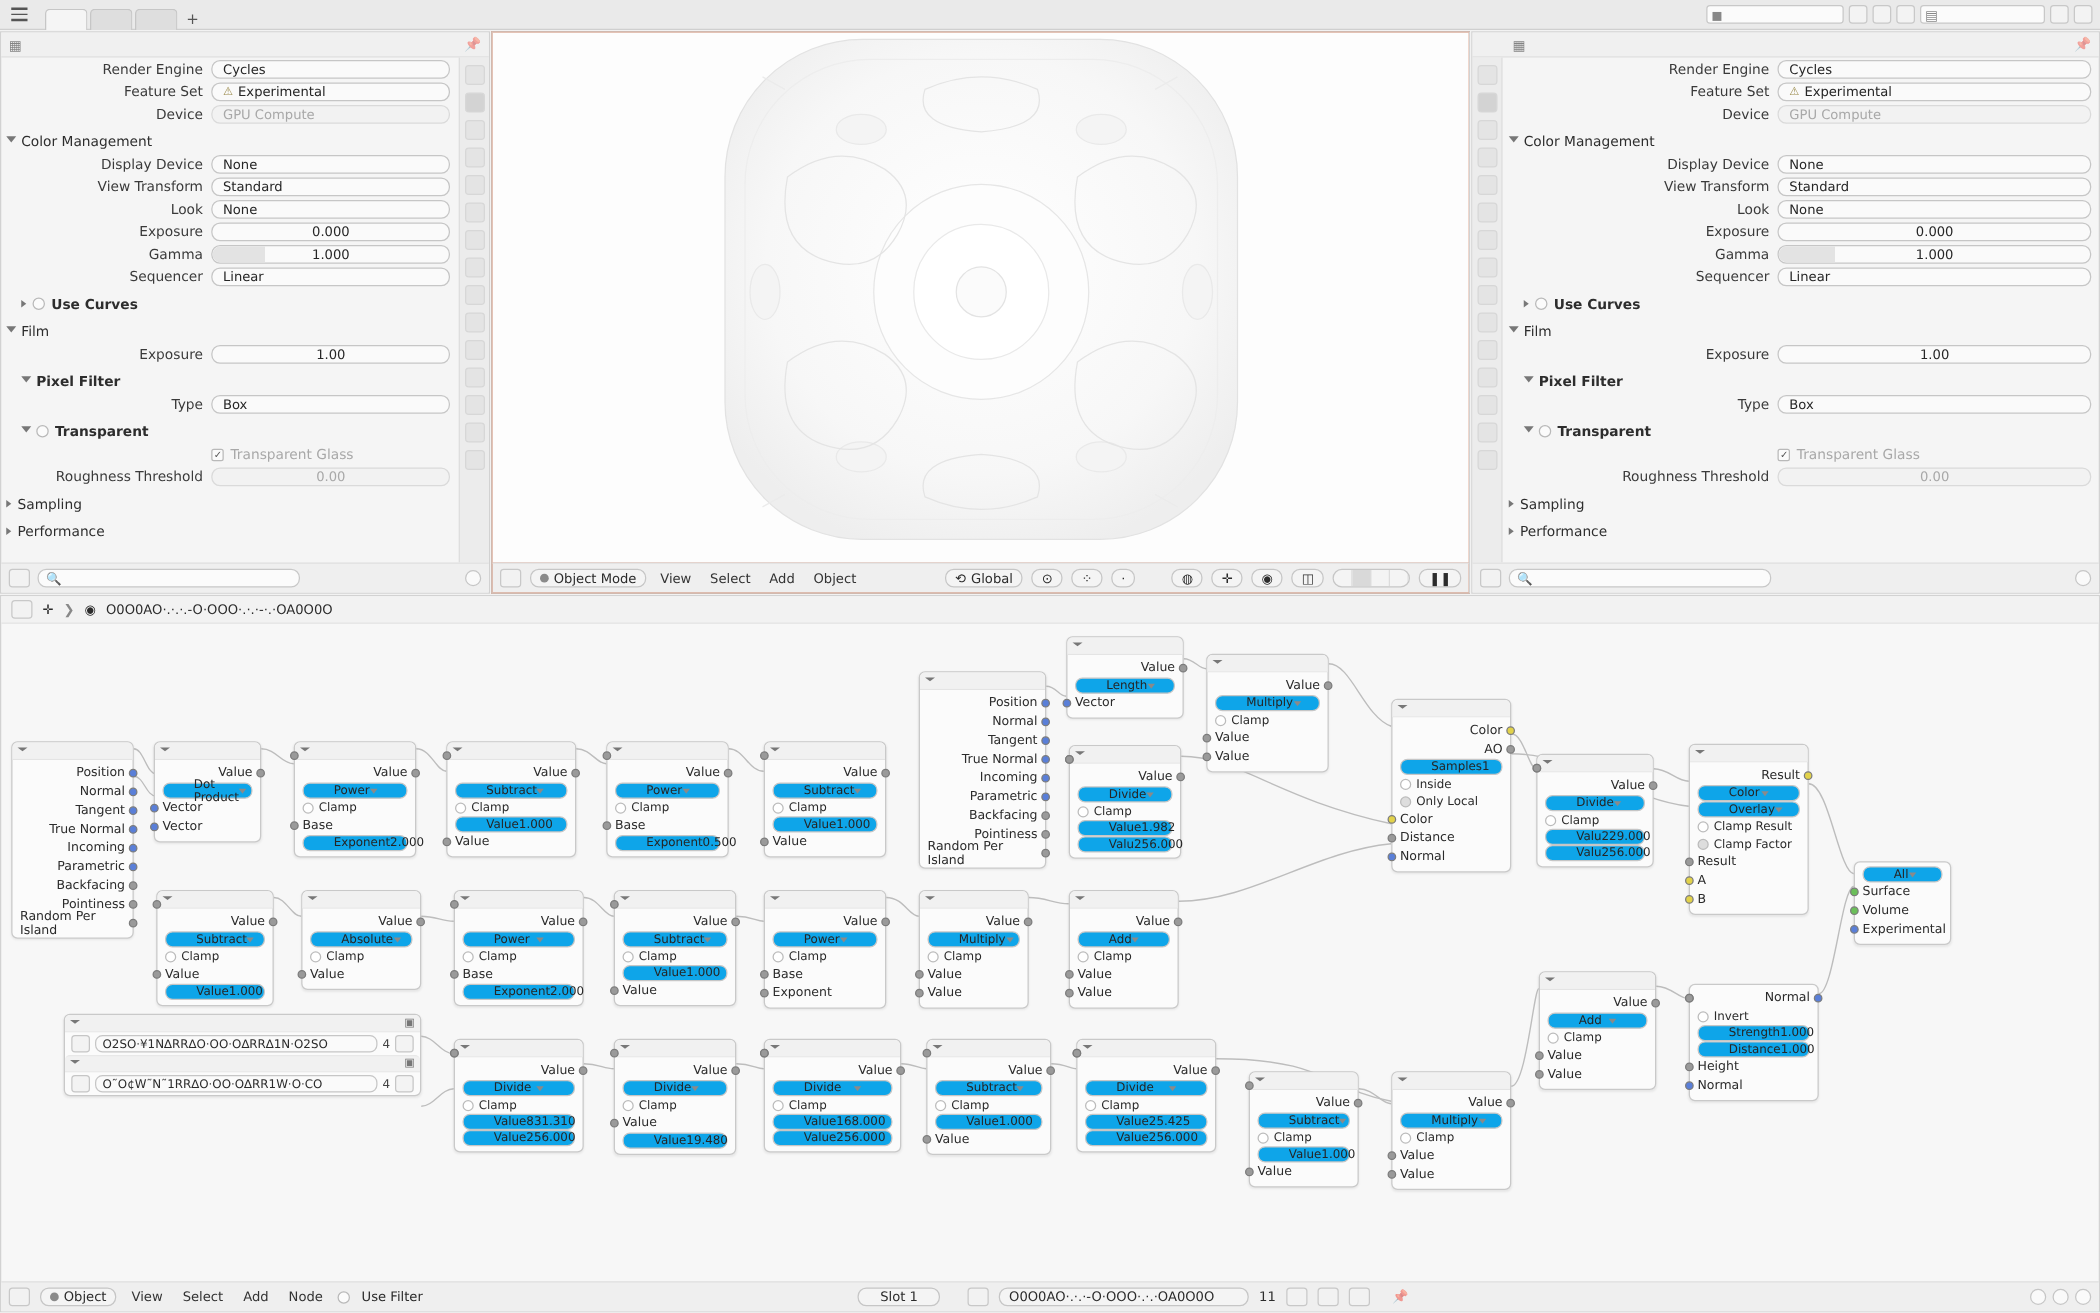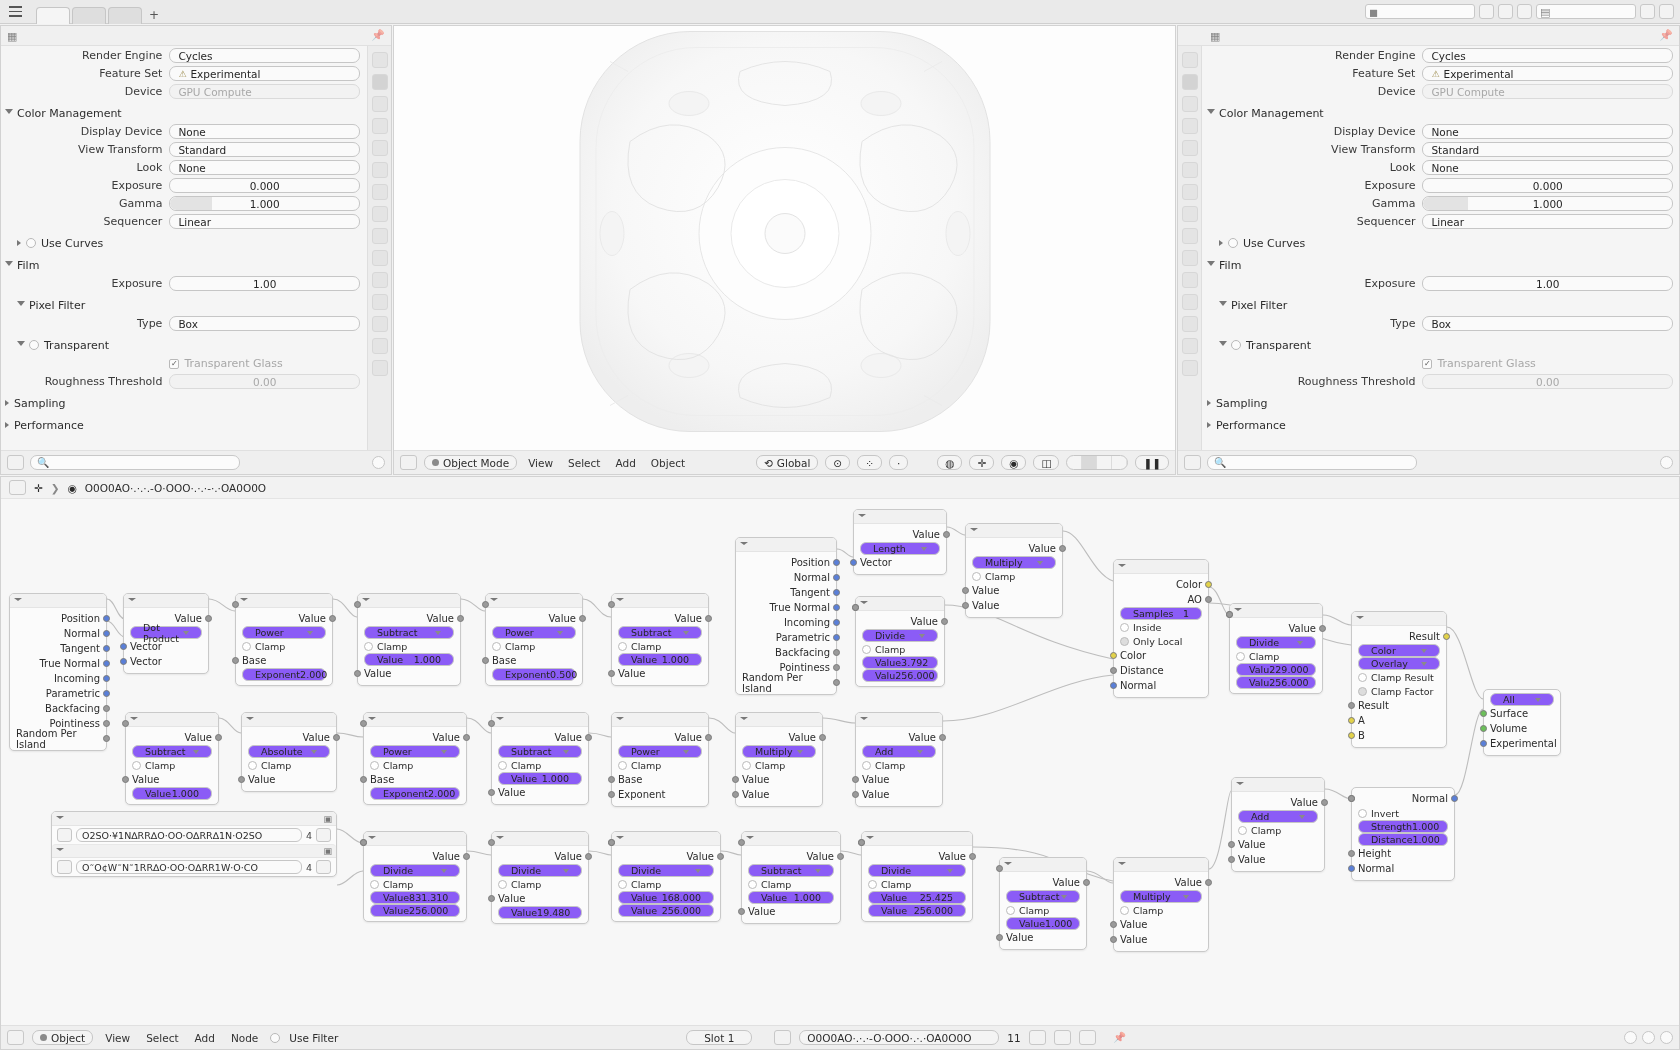--- a/index.html
+++ b/index.html
@@ -78,21 +78,21 @@
   .row .fld.dis { color: #a8a8a8; background: #f2f2f2; border-color: #dadada; }
   .fld .bar { position: absolute; left: 0; top: 0; bottom: 0; background: #e3e3e3; border-radius: 7px 0 0 7px; }
   .fld .txt { position: relative; }
   .warn-ico { color: #9a8a4a; margin-right: 4px; font-size: 9px; }
 
   .sec { display: flex; align-items: center; height: 18px; margin: 4px 6px 1px 4px; font-size: 11px; color: #2d2d2d; }
   .tri { width: 0; height: 0; margin-right: 5px; border-left: 4.5px solid #777;
          border-top: 3.5px solid transparent; border-bottom: 3.5px solid transparent; }
   .tri.open { border-left: 4px solid transparent; border-right: 4px solid transparent;
               border-top: 5px solid #777; margin-right: 4px; }
-  .sec.sub { margin-left: 16px; }
+  .sec.sub { margin-left: 16px; font-weight: bold; }
   .chk-sq { width: 10px; height: 10px; border: 1px solid #b9b9b9; border-radius: 2px; background: #fbfbfb;
             margin-right: 5px; display: inline-flex; align-items: center; justify-content: center;
             font-size: 8px; color: #555; }
   .dim { color: #a8a8a8; }
 
   
   .prop-foot {
     position: absolute; left: 0; right: 0; bottom: 0; height: 24px;
     background: #efefef; border-top: 1px solid #e0e0e0;
     display: flex; align-items: center; gap: 6px; padding: 0 6px;
@@ -131,21 +131,21 @@
     background: #fbfbfb; box-shadow: 0 1px 2px rgba(0,0,0,.07);
   }
   .node .nhead { height: 14px; border-bottom: 1px solid #e4e4e4; border-radius: 4px 4px 0 0;
     background: #f1f1f1; display: flex; align-items: center; padding: 0 4px; }
   .node .nhead .tri { border-left-width: 4px; border-top-width: 3px; border-bottom-width: 3px; }
   .nbody { padding: 3px 0 4px; }
   .nrow { position: relative; height: 15px; display: flex; align-items: center; padding: 0 6px; font-size: 10px; }
   .nrow.r { justify-content: flex-end; }
   .nfield {
     height: 13px; width: 100%; border: 1px solid #c6c6c6; border-radius: 6px;
-    background: #8b5cf6; display: flex; align-items: center; padding: 0 12px; font-size: 9.5px; color: #252525;
+    background: #0ea5e9; display: flex; align-items: center; padding: 0 24px; font-size: 9.5px; color: #252525;
   }
   .nfield .v { margin-left: auto; }
   .nfield.dd::after { content: ""; margin-left: auto; border-left: 3px solid transparent;
     border-right: 3px solid transparent; border-top: 4px solid #8a8a8a; }
   .nwrap { padding: 0 6px; }
   .ncheck { display: flex; align-items: center; height: 14px; padding: 0 6px; font-size: 9.5px; }
   .ncheck .c { width: 9px; height: 9px; border: 1px solid #bbb; border-radius: 50%; background: #fff; margin-right: 4px; }
   .sock { position: absolute; width: 7px; height: 7px; border-radius: 50%; border: 1px solid #7c7c7c; top: 4px; }
   .sock.l { left: -4px; } .sock.r { right: -4px; }
   .s-gray { background: #9a9a9a; } .s-yellow { background: #e2d24a; }
@@ -872,21 +872,21 @@
               <div class="nfield dd">Divide</div>
             </div>
           <div class="ncheck">
               <span class="c"></span>
               <span>Clamp</span>
             </div>
           <div class="nwrap">
               <div class="nfield">
                 <span class="sock l s-gray" style="top:7px"></span>
                 <span>Value</span>
-                <span class="v">3.792</span>
+                <span class="v">1.982</span>
               </div>
             </div>
           <div class="nwrap">
               <div class="nfield">
                 <span class="sock l s-gray" style="top:7px"></span>
                 <span>Valu</span>
                 <span class="v">256.000</span>
               </div>
             </div>
         </div>
@@ -960,21 +960,21 @@
           <div class="nwrap">
               <div class="nfield">
                 <span class="sock l s-gray" style="top:7px"></span>
                 <span>Valu</span>
                 <span class="v">256.000</span>
               </div>
             </div>
         </div>
       </div>
 
-      <div class="node" style="left:1350px;top:112px;width:96px">
+      <div class="node" style="left:1350px;top:96px;width:96px">
         <div class="nhead">
             <span class="tri open"></span>
           </div>
         <div class="nbody">
           <div class="nrow r">
               <span class="sock r s-yellow"></span>
               <span>Result</span>
             </div>
           <div class="nwrap">
               <div class="nfield dd">Color</div>

